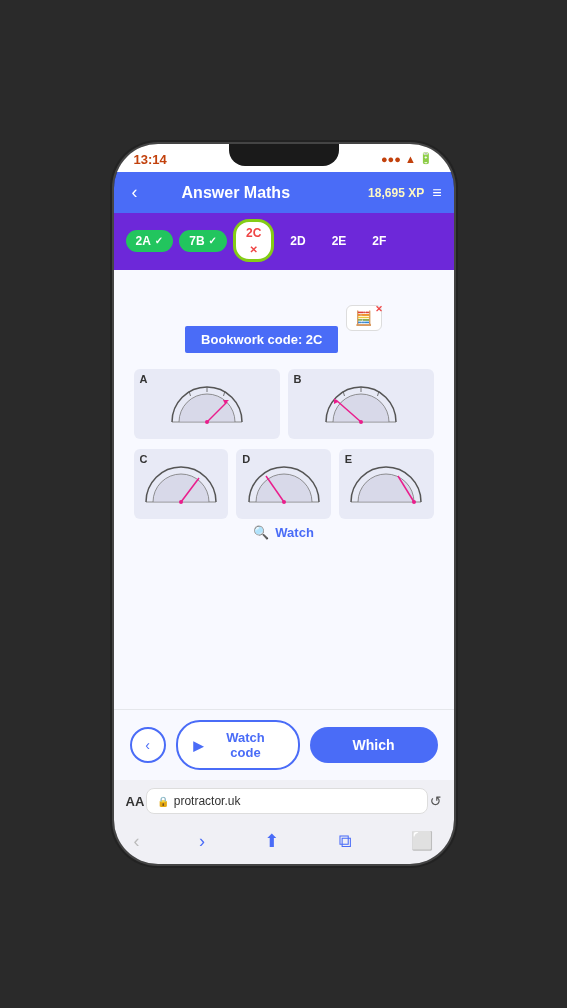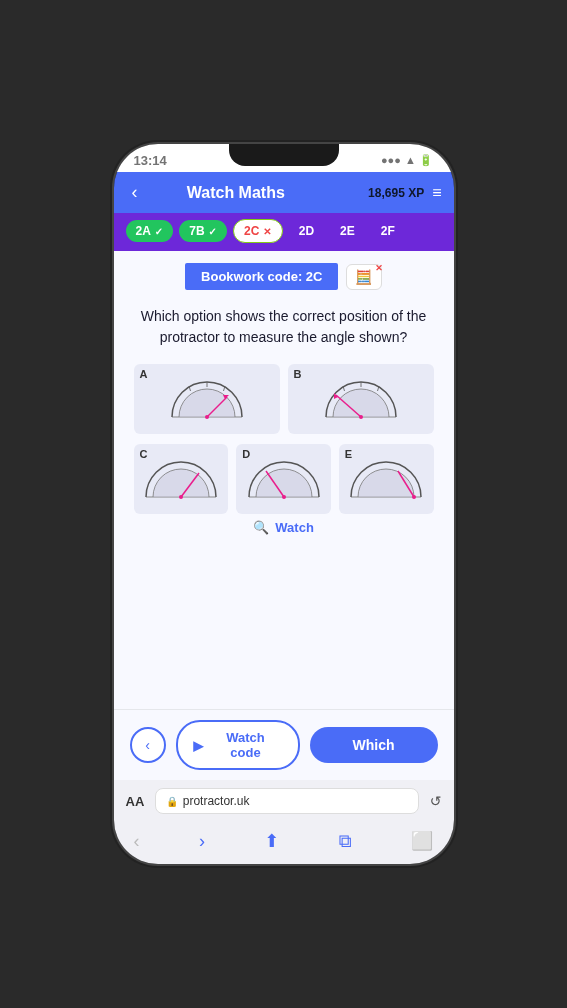--- a/index.html
+++ b/index.html
@@ -27,25 +27,25 @@
       overflow: hidden;
       display: flex;
       flex-direction: column;
     }
 
     
     .status-bar {
       background: #fff;
       display: flex;
       justify-content: space-between;
-      align-items: center;
+      align-items: flex-start;
       padding: 8px 20px 4px 20px;
       font-size: 12px;
       font-weight: 600;
-      color: #737373;
+      color: #c2410c;
       min-height: 28px;
     }
 
     .status-time {
       font-size: 13px;
       font-weight: 700;
     }
 
     .status-icons {
       display: flex;
@@ -86,21 +86,21 @@
 
     .nav-title {
       color: #fff;
       font-size: 16px;
       font-weight: 700;
       flex: 1;
       text-align: center;
     }
 
     .nav-xp {
-      color: #0f172a;
+      color: #fef9c3;
       font-size: 12px;
       font-weight: 600;
       margin-left: 40px;
     }
 
     .nav-menu {
       color: #fff;
       font-size: 16px;
       cursor: pointer;
     }
@@ -126,21 +126,22 @@
     }
 
     .tab-green {
       background: #22c55e;
       color: #fff;
     }
 
     .tab-active-red {
       background: #fff;
       color: #ef4444;
-      border: 1px solid #84cc16;
+      border: 3px solid #84cc16;
+      flex-direction: column;
     }
 
     .tab-inactive {
       background: transparent;
       color: #fff;
     }
 
     .check-icon {
       font-size: 10px;
     }
@@ -169,20 +170,21 @@
       margin-bottom: 16px;
     }
 
     .bookwork-code {
       background: #4A6CF7;
       color: #fff;
       padding: 6px 16px;
       border-radius: 2px;
       font-size: 13px;
       font-weight: 600;
+      margin-top: 44px;
     }
 
     .bookwork-icon {
       background: #fff;
       border: 1px solid #ddd;
       border-radius: 6px;
       padding: 4px 8px;
       font-size: 14px;
       position: relative;
     }
@@ -326,21 +328,21 @@
       flex: 1;
       text-align: center;
     }
 
     
     .browser-bar {
       background: #f0f0f5;
       padding: 8px 12px;
       display: flex;
       align-items: center;
-      gap: 11px;
+      gap: 2px;
     }
 
     .browser-aa {
       font-size: 13px;
       font-weight: 600;
       color: #333;
     }
 
     .browser-url {
       flex: 1;
@@ -394,21 +396,21 @@
     <span class="status-time">13:14</span>
     <div class="status-icons">
       <span>●●●</span>
       <span>▲</span>
       <span>🔋</span>
     </div>
   </div>
 
   <div class="nav-bar">
     <span class="nav-back">‹</span>
-    <span class="nav-title">Watch Maths</span>
+    <span class="nav-title">Answer Maths</span>
     <span class="nav-xp">18,695 XP</span>
     <span class="nav-menu">≡</span>
   </div>
 
   <div class="tabs-bar">
     <div class="tab tab-green">
       <span>2A</span>
       <span class="check-icon">✓</span>
     </div>
     <div class="tab tab-green">
@@ -433,21 +435,20 @@
   <div class="main-content">
 
     <div class="bookwork-row">
       <div class="bookwork-code">Bookwork code: 2C</div>
       <div class="bookwork-icon">
         🧮
         <span class="bookwork-icon-x">✕</span>
       </div>
     </div>
 
-    <p class="question-text">Which option shows the correct position of the protractor to measure the angle shown?</p>
 
     <div class="image-grid">
 
       <div class="image-cell">
         <span class="cell-label">A</span>
         <svg class="protractor-svg" viewBox="0 0 80 45">
 
           <line x1="5" y1="40" x2="75" y2="40" stroke="#888" stroke-width="1"></line>
 
           <path d="M 5 40 A 35 35 0 0 1 75 40" fill="none" stroke="#555" stroke-width="1.5"></path>

